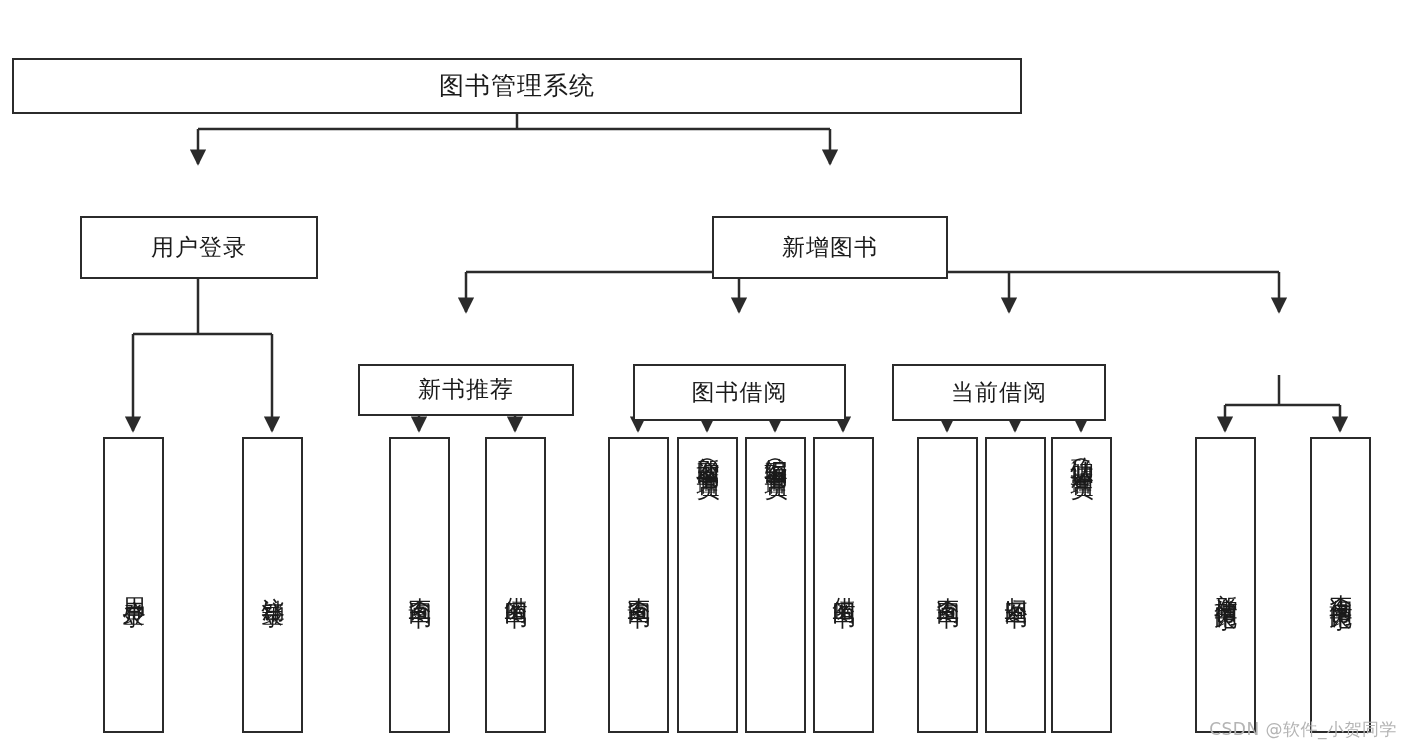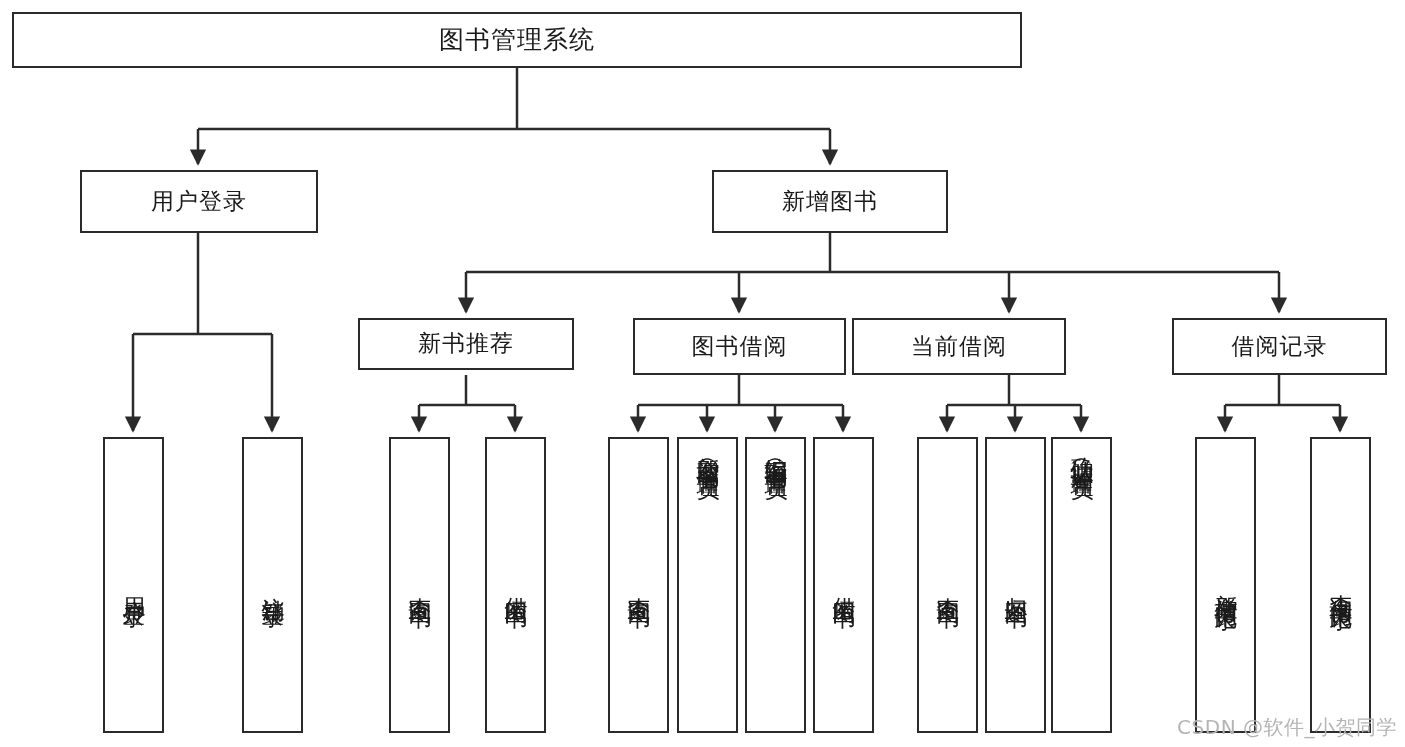--- a/index.html
+++ b/index.html
@@ -32,20 +32,21 @@
     background: #ffffff;
     display: flex;
     align-items: center;
     justify-content: center;
     color: #1a1a1a;
   }
   .node.horizontal {
     font-size: 23px;
     letter-spacing: 1px;
     line-height: 1.2;
+    margin-top: 46px;
   }
   .node.root {
     font-size: 25px;
   }
   .node.vertical {
     align-items: flex-start;
     justify-content: center;
     padding-top: 0;
   }
   .vtext {
@@ -57,21 +58,21 @@
     white-space: nowrap;
     display: block;
   }
   .node.vertical.centered {
     align-items: center;
   }
   .watermark {
     position: absolute;
     right: 8px;
     bottom: 6px;
-    font-size: 20px;
+    font-size: 17px;
     color: #b4b4b4;
     letter-spacing: 0.5px;
     white-space: nowrap;
   }
 </style>
 </head>
 <body>
 
 <div id="canvas">
 
@@ -125,22 +126,21 @@
     </g>
   </svg>
 
   <div class="node horizontal root" style="left:12px; top:12px; width:1010px; height:56px;">图书管理系统</div>
 
   <div class="node horizontal" style="left:80px; top:170px; width:238px; height:63px;">用户登录</div>
   <div class="node horizontal" style="left:712px; top:170px; width:236px; height:63px;">新增图书</div>
 
   <div class="node horizontal" style="left:358px; top:318px; width:216px; height:52px;">新书推荐</div>
   <div class="node horizontal" style="left:633px; top:318px; width:213px; height:57px;">图书借阅</div>
-  <div class="node horizontal" style="left:852px; top:318px; width:214px; height:57px;">当前借阅</div>
-  <div class="node horizontal" style="left:1172px; top:318px; width:215px; height:57px;">借阅记录</div>
+  <div class="node horizontal" style="left:892px; top:318px; width:214px; height:57px;">当前借阅</div>
 
   <div class="node vertical centered" style="left:103px; top:437px; width:61px; height:296px;">
     <span class="vtext">用户登录</span>
   </div>
   <div class="node vertical centered" style="left:242px; top:437px; width:61px; height:296px;">
     <span class="vtext">注销登录</span>
   </div>
 
   <div class="node vertical centered" style="left:389px; top:437px; width:61px; height:296px;">
     <span class="vtext">查询图书</span>

